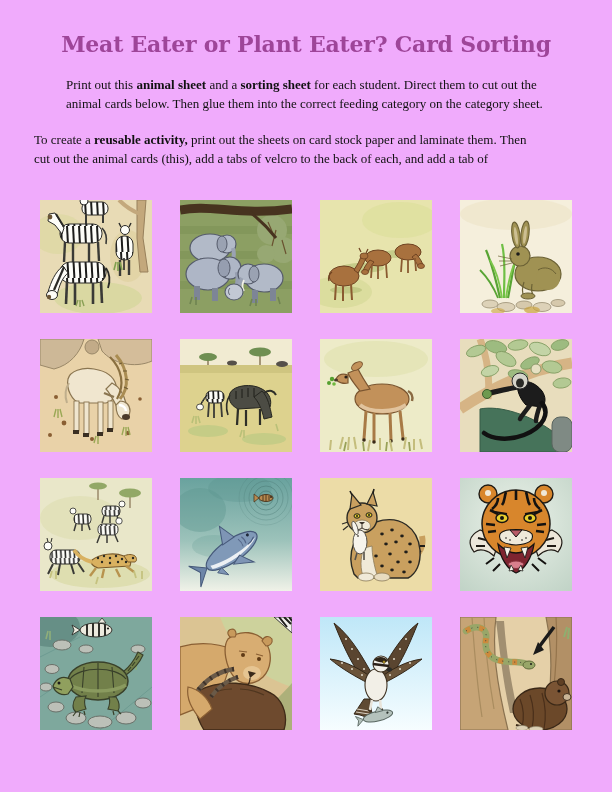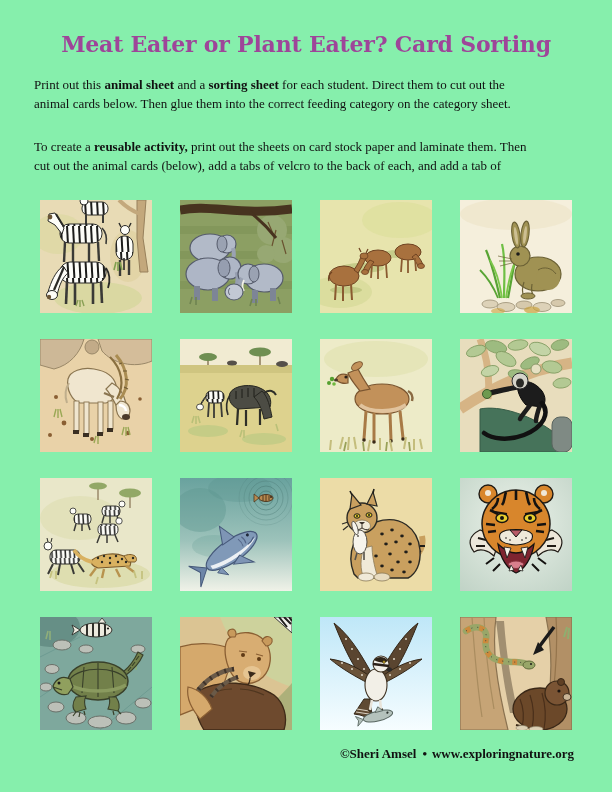--- a/index.html
+++ b/index.html
@@ -1,24 +1,24 @@
 <!DOCTYPE html>
 <html><head>
 <meta charset="utf-8">
 <style>
   html,body{margin:0;padding:0;background:#ffffff;}
-  .page{position:relative;width:612px;height:792px;background:#86efac;overflow:hidden;
+  .page{position:relative;width:612px;height:792px;background:#f0abfc;overflow:hidden;
         font-family:"Liberation Serif",serif;color:#111;}
   .title{position:absolute;top:31px;left:0;width:612px;margin:0;text-align:center;
          font-family:"DejaVu Serif",serif;font-weight:bold;font-size:22px;letter-spacing:-0.2px;
          color:#9e4599;}
   .para{position:absolute;left:34px;font-size:13px;line-height:19px;}
   .para .ln{display:block;white-space:nowrap;}
-  #para1{top:62px;}
-  #para2{top:124px;}
+  #para1{top:62px;margin-left:32px;}
+  #para2{top:117px;}
   b{font-weight:bold;}
   .grid{position:absolute;left:40px;top:200px;display:grid;
         grid-template-columns:repeat(4,112px);grid-auto-rows:113px;column-gap:28px;row-gap:26px;}
   .card{width:112px;height:113px;overflow:hidden;}
   .card svg{display:block;}
   .footer{position:absolute;top:746px;right:38px;font-size:13px;font-weight:bold;white-space:nowrap;}
   .footer .sep{margin:0 5px 0 6px;}
   .footer a{color:#111;text-decoration:none;cursor:pointer;}
 </style>
 </head>
@@ -28,21 +28,21 @@
 
   <h1 class="title">Meat Eater or Plant Eater? Card Sorting</h1>
 
   <p class="para" id="para1">
     <span class="ln"><span>Print out this </span><b>animal sheet</b><span> and a </span><b>sorting sheet</b><span> for each student. Direct them to cut out the</span></span>
     <span class="ln">animal cards below. Then glue them into the correct feeding category on the category sheet.</span>
   </p>
 
   <p class="para" id="para2">
     <span class="ln"><span>To create a </span><b>reusable activity,</b><span> print out the sheets on card stock paper and laminate them. Then</span></span>
-    <span class="ln">cut out the animal cards (below), add a tabs of velcro to the back of each, and add a tab of</span>
+    <span class="ln">cut out the animal cards (this), add a tabs of velcro to the back of each, and add a tab of</span>
   </p>
 
   <div class="grid">
 
     <div class="card" aria-label="zebra-herd-illustration">
       <svg width="112" height="113" viewBox="0 0 112 113">
         <defs>
             <pattern id="zp1" width="6" height="26" patternUnits="userSpaceOnUse">
           <rect width="6" height="26" fill="#fdfdf8"></rect>
               <path d="M3,0 L4.4,26" stroke="#1c1c1a" stroke-width="2"></path>
@@ -623,17 +623,14 @@
         <circle cx="99" cy="74" r="1.6" fill="#1c1410"></circle>
         <ellipse cx="107" cy="80" rx="4" ry="3.5" fill="#c9b496" stroke="#3a2817" stroke-width=".9"></ellipse>
         <path d="M56,108 l8,2" stroke="#3a2817" stroke-width="2"></path>
         <ellipse cx="62" cy="111" rx="6" ry="2.5" fill="#dcd0b5" stroke="#9a8f74" stroke-width=".7"></ellipse>
         <ellipse cx="76" cy="112" rx="7" ry="2.5" fill="#dcd0b5" stroke="#9a8f74" stroke-width=".7"></ellipse>
       </svg>
     </div>
 
   </div>
 
-  <div class="footer">
-    <span>©Sheri Amsel</span><span class="sep">•</span><a>www.exploringnature.org</a>
-  </div>
 
 </div>
 
 </body></html>

